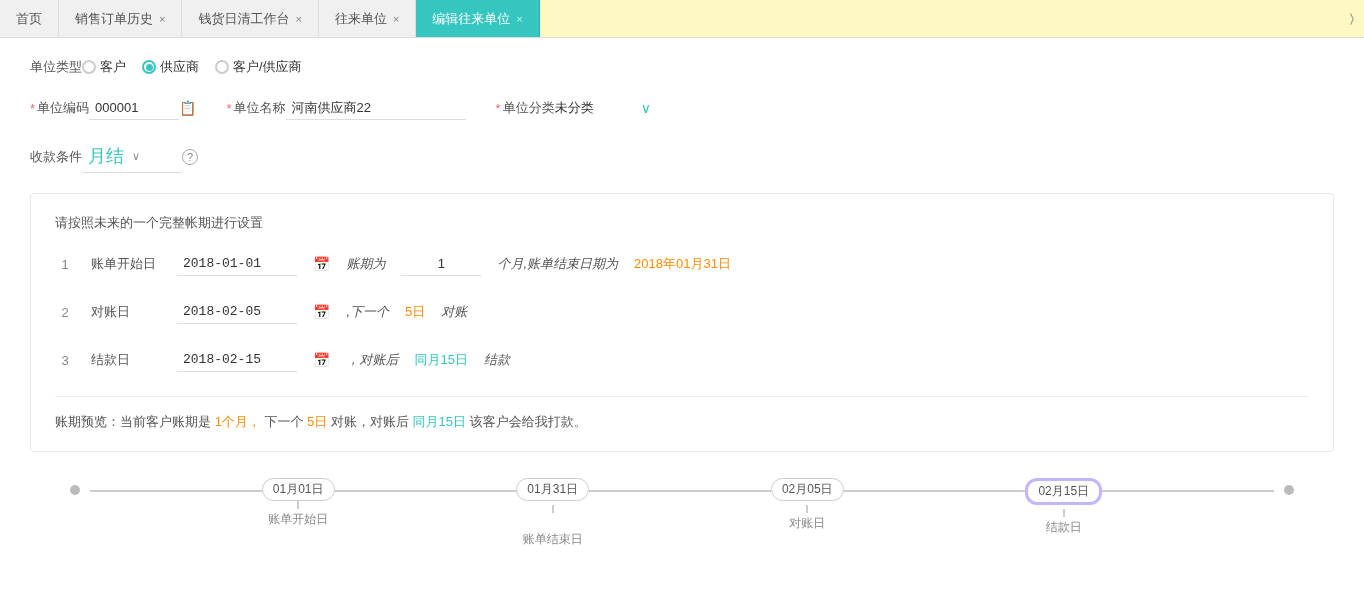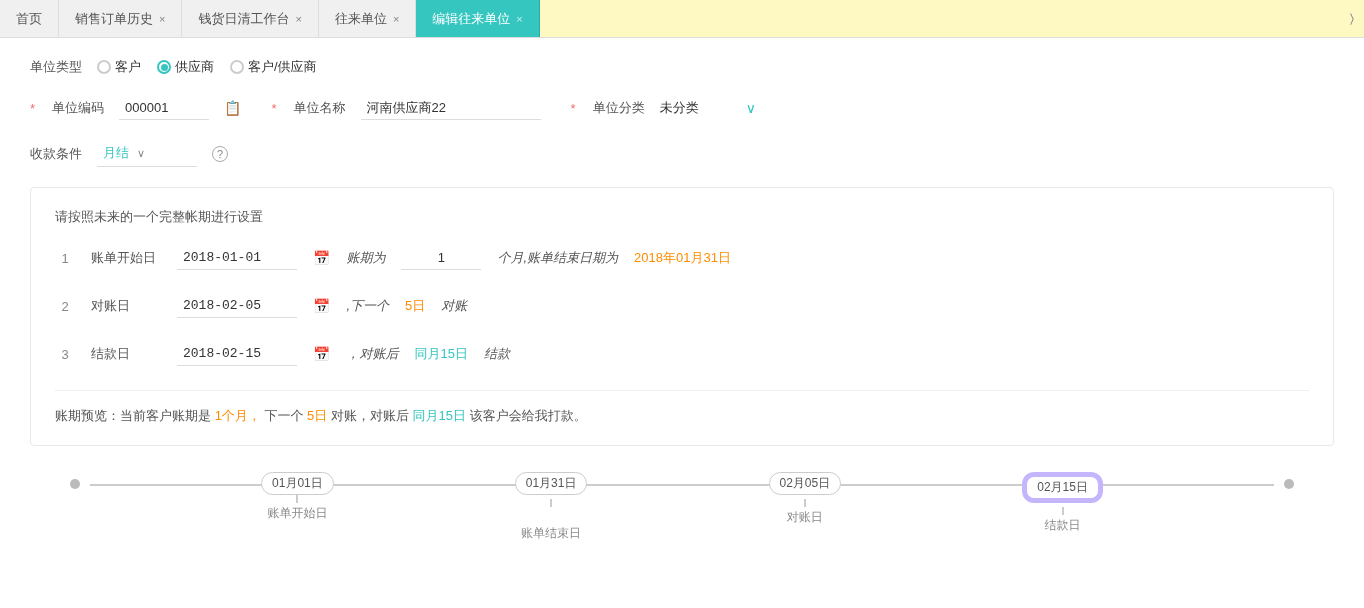--- a/index.html
+++ b/index.html
@@ -55,21 +55,21 @@
     
     .form-row {
       display: flex;
       align-items: center;
       margin-bottom: 20px;
       gap: 30px;
     }
     .form-field {
       display: flex;
       align-items: center;
-      gap: 15px;
+      gap: 0;
     }
     .field-label {
       color: #555;
       white-space: nowrap;
       font-size: 13px;
     }
     .required-star {
       color: #f56c6c;
       margin-right: 2px;
     }
@@ -119,21 +119,21 @@
     
     .select-field {
       display: flex;
       align-items: center;
       border-bottom: 1px solid #ddd;
       padding: 4px 6px;
       min-width: 120px;
       cursor: pointer;
       gap: 4px;
     }
-    .select-value { color: #36c6c0; font-size: 13px; }
+    .select-value { color: #36c6c0; font-size: 18px; }
     .select-arrow { color: #888; font-size: 11px; margin-left: 4px; }
 
     
     .cal-icon {
       color: #36c6c0;
       font-size: 14px;
       cursor: pointer;
     }
     .help-icon {
       width: 16px;
@@ -374,21 +374,21 @@
         <div style="font-size:12px;color:#888;white-space:nowrap;margin-top:18px;">账单结束日</div>
       </div>
 
       <div style="display:flex;flex-direction:column;align-items:center;">
         <div style="border:1px solid #ccc;border-radius:12px;padding:2px 10px;font-size:12px;color:#555;background:#fff;white-space:nowrap;margin-bottom:4px;">02月05日</div>
         <div style="width:2px;height:8px;background:#ccc;"></div>
         <div style="font-size:12px;color:#888;white-space:nowrap;margin-top:2px;">对账日</div>
       </div>
 
       <div style="display:flex;flex-direction:column;align-items:center;">
-        <div style="border:5px solid #c4b5fd;border-radius:12px;padding:2px 10px;font-size:12px;color:#555;background:#fff;white-space:nowrap;margin-bottom:4px;">02月15日</div>
+        <div style="border:3px solid #c4b5fd;border-radius:12px;padding:2px 10px;font-size:12px;color:#555;background:#fff;white-space:nowrap;margin-bottom:4px;">02月15日</div>
         <div style="width:2px;height:8px;background:#ccc;"></div>
         <div style="font-size:12px;color:#888;white-space:nowrap;margin-top:2px;">结款日</div>
       </div>
 
       <div style="display:flex;align-items:center;flex-direction:column;">
         <div style="width:10px;height:10px;border-radius:50%;background:#bbb;margin-top:7px;"></div>
       </div>
 
     </div>
   </div>

